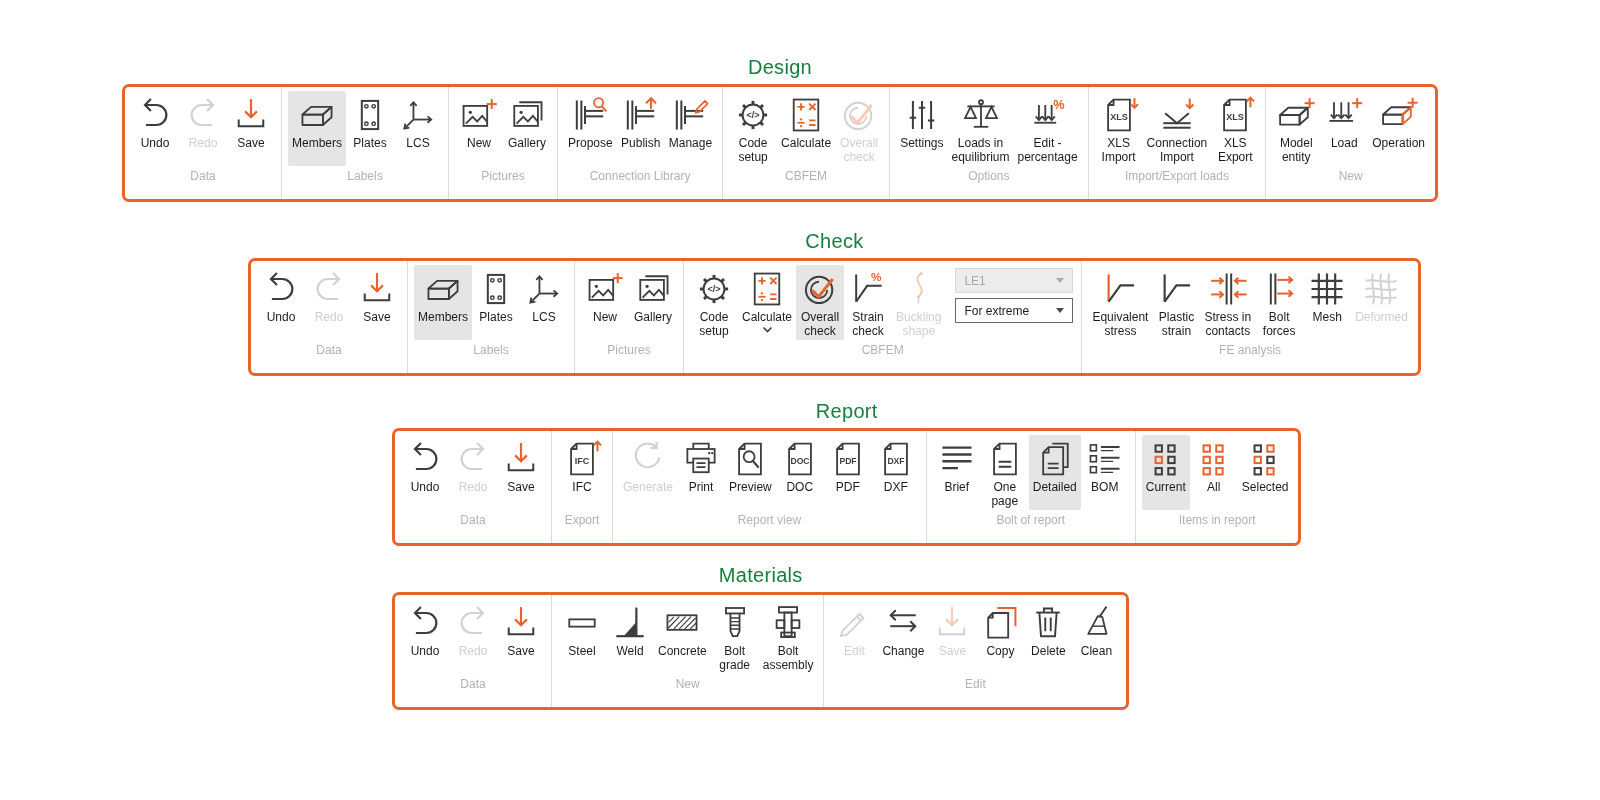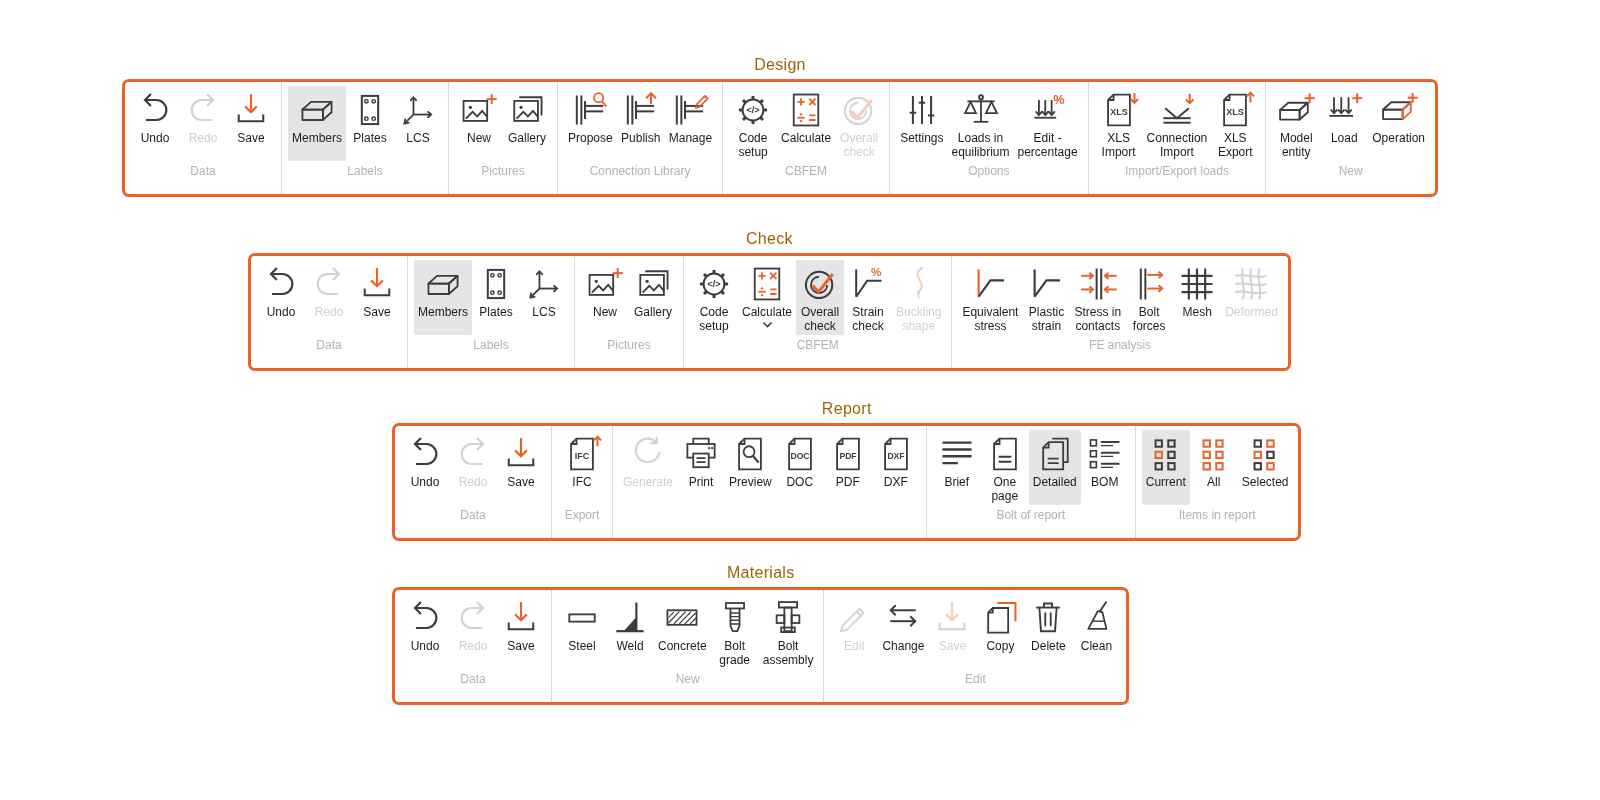--- a/index.html
+++ b/index.html
@@ -3,21 +3,21 @@
 <meta charset="utf-8">
 <style>
   html,body{margin:0;padding:0}
   body{width:1600px;height:800px;position:relative;background:#ffffff;
        font-family:"Liberation Sans","DejaVu Sans",sans-serif;overflow:hidden}
   .section{position:absolute;display:flex;flex-direction:column;align-items:center}
   #sec-design{left:122px;top:56px}
   #sec-check{left:248px;top:230px}
   #sec-report{left:392px;top:400px}
   #sec-materials{left:392px;top:564px}
-  .ribbon-title{font-size:16px;color:#a16207;margin:0 0 5px 0;font-weight:400;letter-spacing:.3px}
+  .ribbon-title{font-size:20px;color:#15803d;margin:0 0 5px 0;font-weight:400;letter-spacing:.3px}
   .ribbon{display:flex;align-items:stretch;border:3px solid #e8632c;border-radius:7px;background:#fff}
   .group{display:flex;flex-direction:column;padding:4px 6px 0 6px}
   .group+.group{border-left:1px solid #dcdcdc}
   .group-buttons{display:flex;align-items:stretch;justify-content:center;flex:1 1 auto}
   .btn{display:flex;flex-direction:column;align-items:center;padding:2px 4px;border-radius:2px}
   .btn.selected{background:#e5e5e5}
   .btn-icon{height:42px;display:flex;align-items:flex-end;justify-content:center}
   .btn-icon svg{display:block}
   .btn-label{font-size:12px;line-height:1.13;color:#1c1c1c;text-align:center;white-space:pre-line;margin-top:2px}
   .btn.disabled .btn-label{color:#cfcfcf}
@@ -598,20 +598,30 @@
                 <svg width="40" height="40" viewBox="0 0 44 44" fill="none">
                   <path d="M24.5 5C12 13.5 33 21 21.5 30.5" stroke="#f6cdb2" stroke-width="2.2" fill="none"></path>
                   <path d="M21.5 31v7" stroke="#d2d2d2" stroke-width="1.6"></path>
                   <circle cx="24.5" cy="5" r="1.6" fill="#d2d2d2"></circle>
                   <circle cx="21.5" cy="31" r="1.6" fill="#d2d2d2"></circle>
                 </svg>
               </span>
               <div class="btn-label">Buckling
 shape</div>
             </div>
+            <div class="dd-stack">
+              <div class="dd disabled">
+                <span class="dd-value">LE1</span>
+                <span class="caret"></span>
+              </div>
+              <div class="dd">
+                <span class="dd-value">For extreme</span>
+                <span class="caret"></span>
+              </div>
+            </div>
           </div>
           <div class="group-label">CBFEM</div>
         </div>
         <div class="group">
           <div class="group-buttons">
             <div class="btn">
               <span class="btn-icon">
                 <svg width="40" height="40" viewBox="0 0 44 44" fill="none">
                   <path d="M9.5 6v30" stroke="#e8632c" stroke-width="2.4"></path>
                   <path d="M9.5 36 22.5 18h15" stroke="#3d3d3d" stroke-width="2.4" fill="none"></path>
@@ -819,20 +829,21 @@
                   <g stroke="#3d3d3d" stroke-width="2" fill="none">
                     <path d="M16 5h18v34H10V11z"></path>
                     <path d="M16 5v6h-6"></path>
                   </g>
                   <text x="22" y="27" font-size="9.5" text-anchor="middle" font-family="Liberation Sans,sans-serif" font-weight="bold" fill="#3d3d3d">DXF</text>
                 </svg>
               </span>
               <div class="btn-label">DXF</div>
             </div>
           </div>
+          <div class="group-label">Report view</div>
         </div>
         <div class="group">
           <div class="group-buttons">
             <div class="btn">
               <span class="btn-icon">
                 <svg width="40" height="40" viewBox="0 0 44 44" fill="none">
                   <g stroke="#3d3d3d" stroke-width="2.6">
                     <path d="M6 9.5h32M6 17h32M6 24.5h32M6 32h17"></path>
                   </g>
                 </svg>

